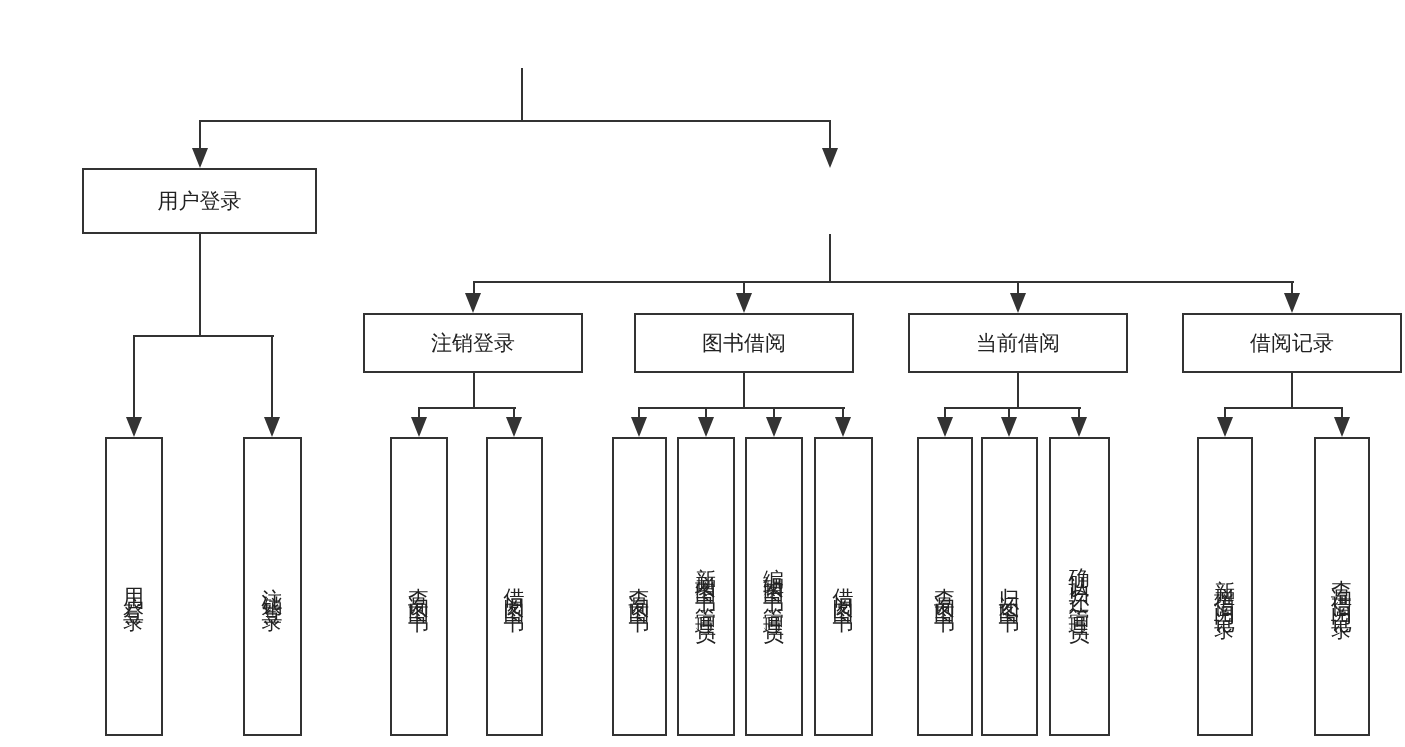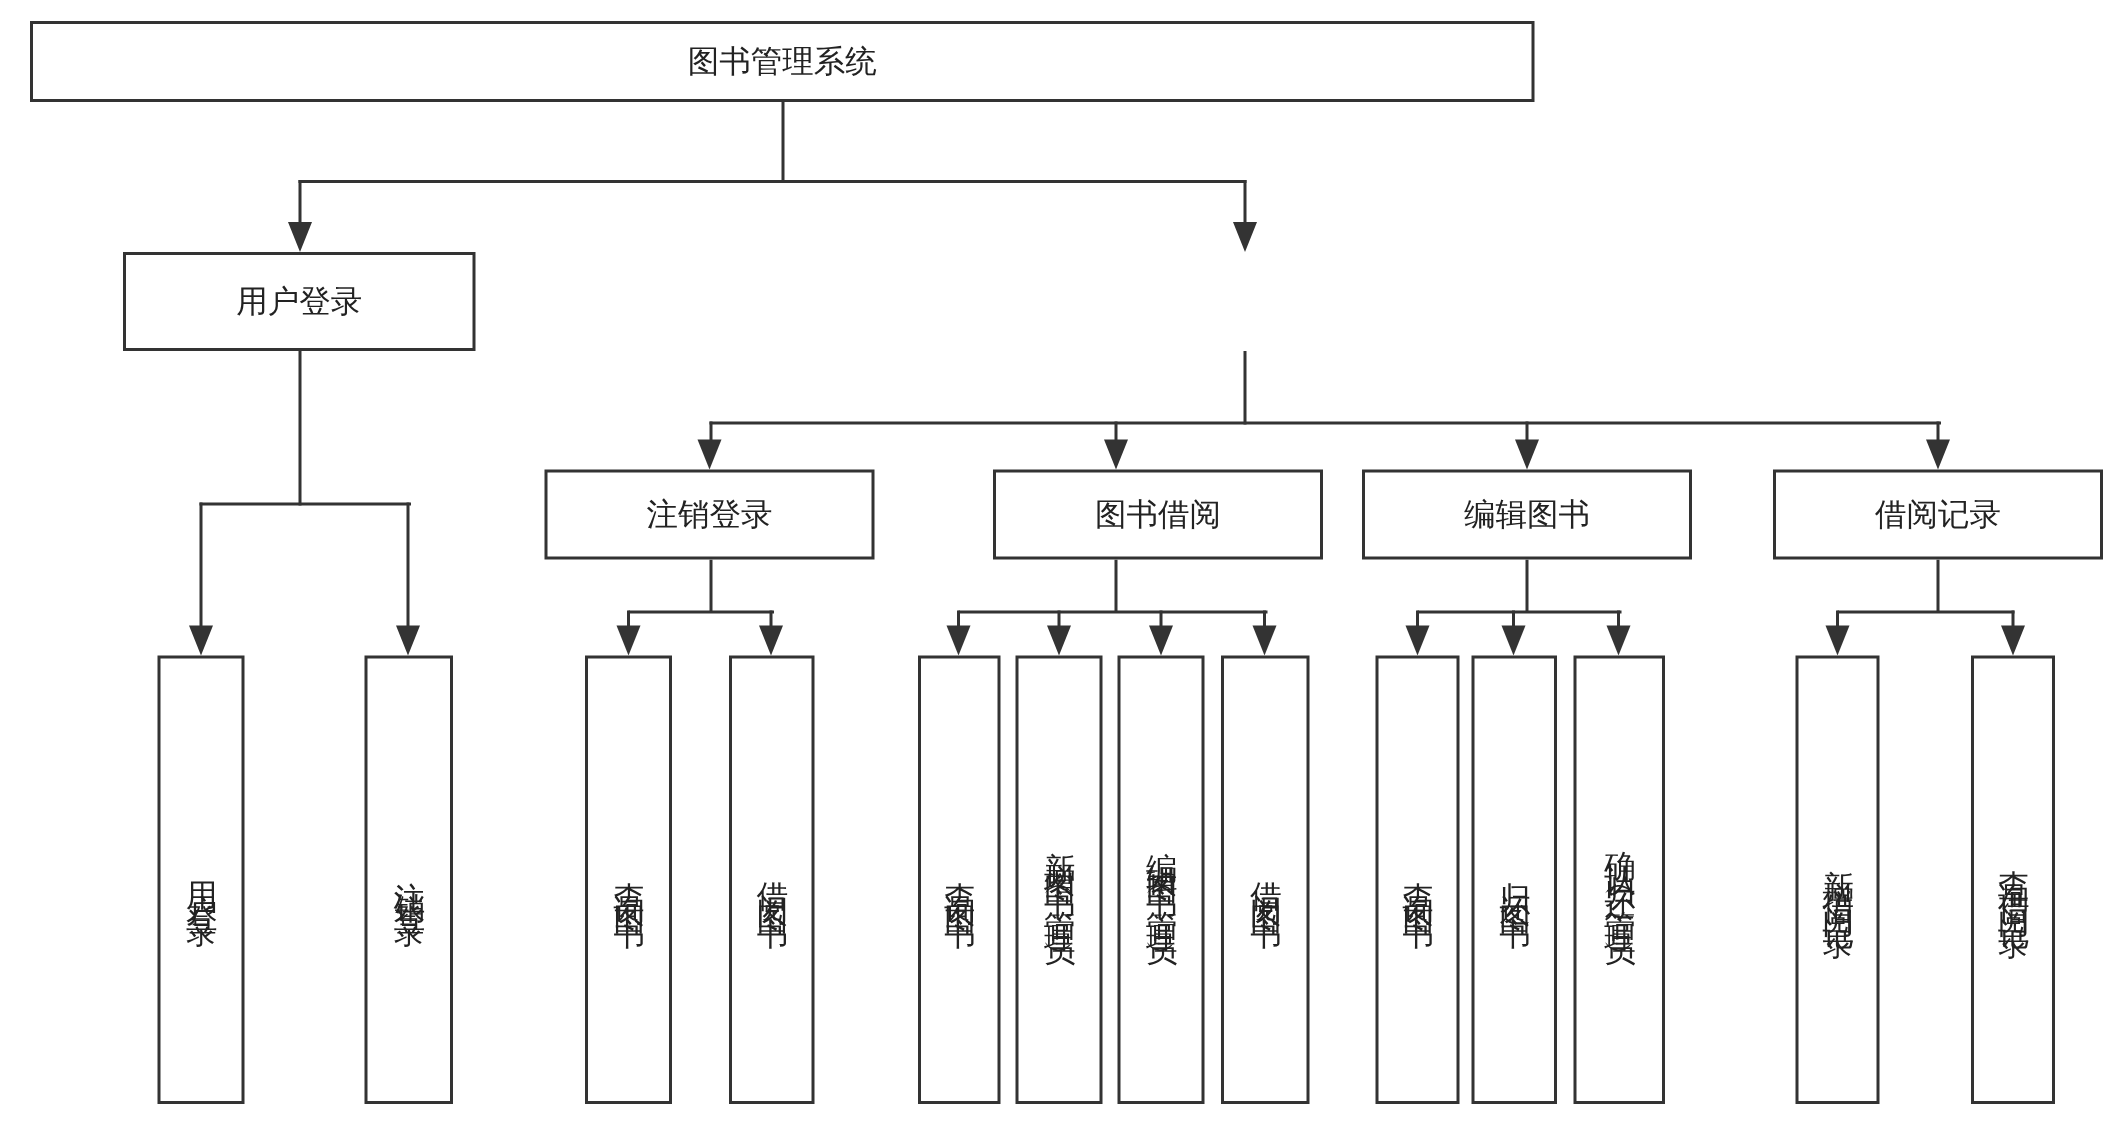--- a/index.html
+++ b/index.html
@@ -31,23 +31,20 @@
   .watermark{
     position:absolute; left:1158px; top:714px; z-index:5;
     font-size:22px; color:var(--watermark); letter-spacing:1px; white-space:nowrap;
   }
 </style>
 </head>
 <body>
 
 <div class="canvas">
 
-  <div class="box" style="left:20px;top:14px;width:1003px;height:54px;">
-    <span>图书管理系统</span>
-  </div>
 
   <div class="v" style="left:521px;top:68px;height:53px;"></div>
   <div class="h" style="left:199px;top:120px;width:632px;"></div>
   <div class="v" style="left:199px;top:120px;height:30px;"></div>
   <div class="v" style="left:829px;top:120px;height:30px;"></div>
   <div class="arrow" style="left:192px;top:148px;"></div>
   <div class="arrow" style="left:822px;top:148px;"></div>
 
   <div class="box" style="left:82px;top:168px;width:235px;height:66px;">
     <span>用户登录</span>
@@ -67,25 +64,25 @@
   <div class="v" style="left:1017px;top:281px;height:14px;"></div>
   <div class="v" style="left:1291px;top:281px;height:14px;"></div>
   <div class="arrow" style="left:465px;top:293px;"></div>
   <div class="arrow" style="left:736px;top:293px;"></div>
   <div class="arrow" style="left:1010px;top:293px;"></div>
   <div class="arrow" style="left:1284px;top:293px;"></div>
 
   <div class="box" style="left:363px;top:313px;width:220px;height:60px;">
     <span>注销登录</span>
   </div>
-  <div class="box" style="left:662px;top:313px;width:220px;height:60px;">
+  <div class="box" style="left:634px;top:313px;width:220px;height:60px;">
     <span>图书借阅</span>
   </div>
   <div class="box" style="left:908px;top:313px;width:220px;height:60px;">
-    <span>编辑图书</span>
+    <span>当前借阅</span>
   </div>
   <div class="box" style="left:1182px;top:313px;width:220px;height:60px;">
     <span>借阅记录</span>
   </div>
 
   <div class="v" style="left:473px;top:373px;height:35px;"></div>
   <div class="h" style="left:419px;top:407px;width:97px;"></div>
   <div class="v" style="left:418px;top:407px;height:12px;"></div>
   <div class="v" style="left:513px;top:407px;height:12px;"></div>
   <div class="arrow" style="left:411px;top:417px;"></div>

